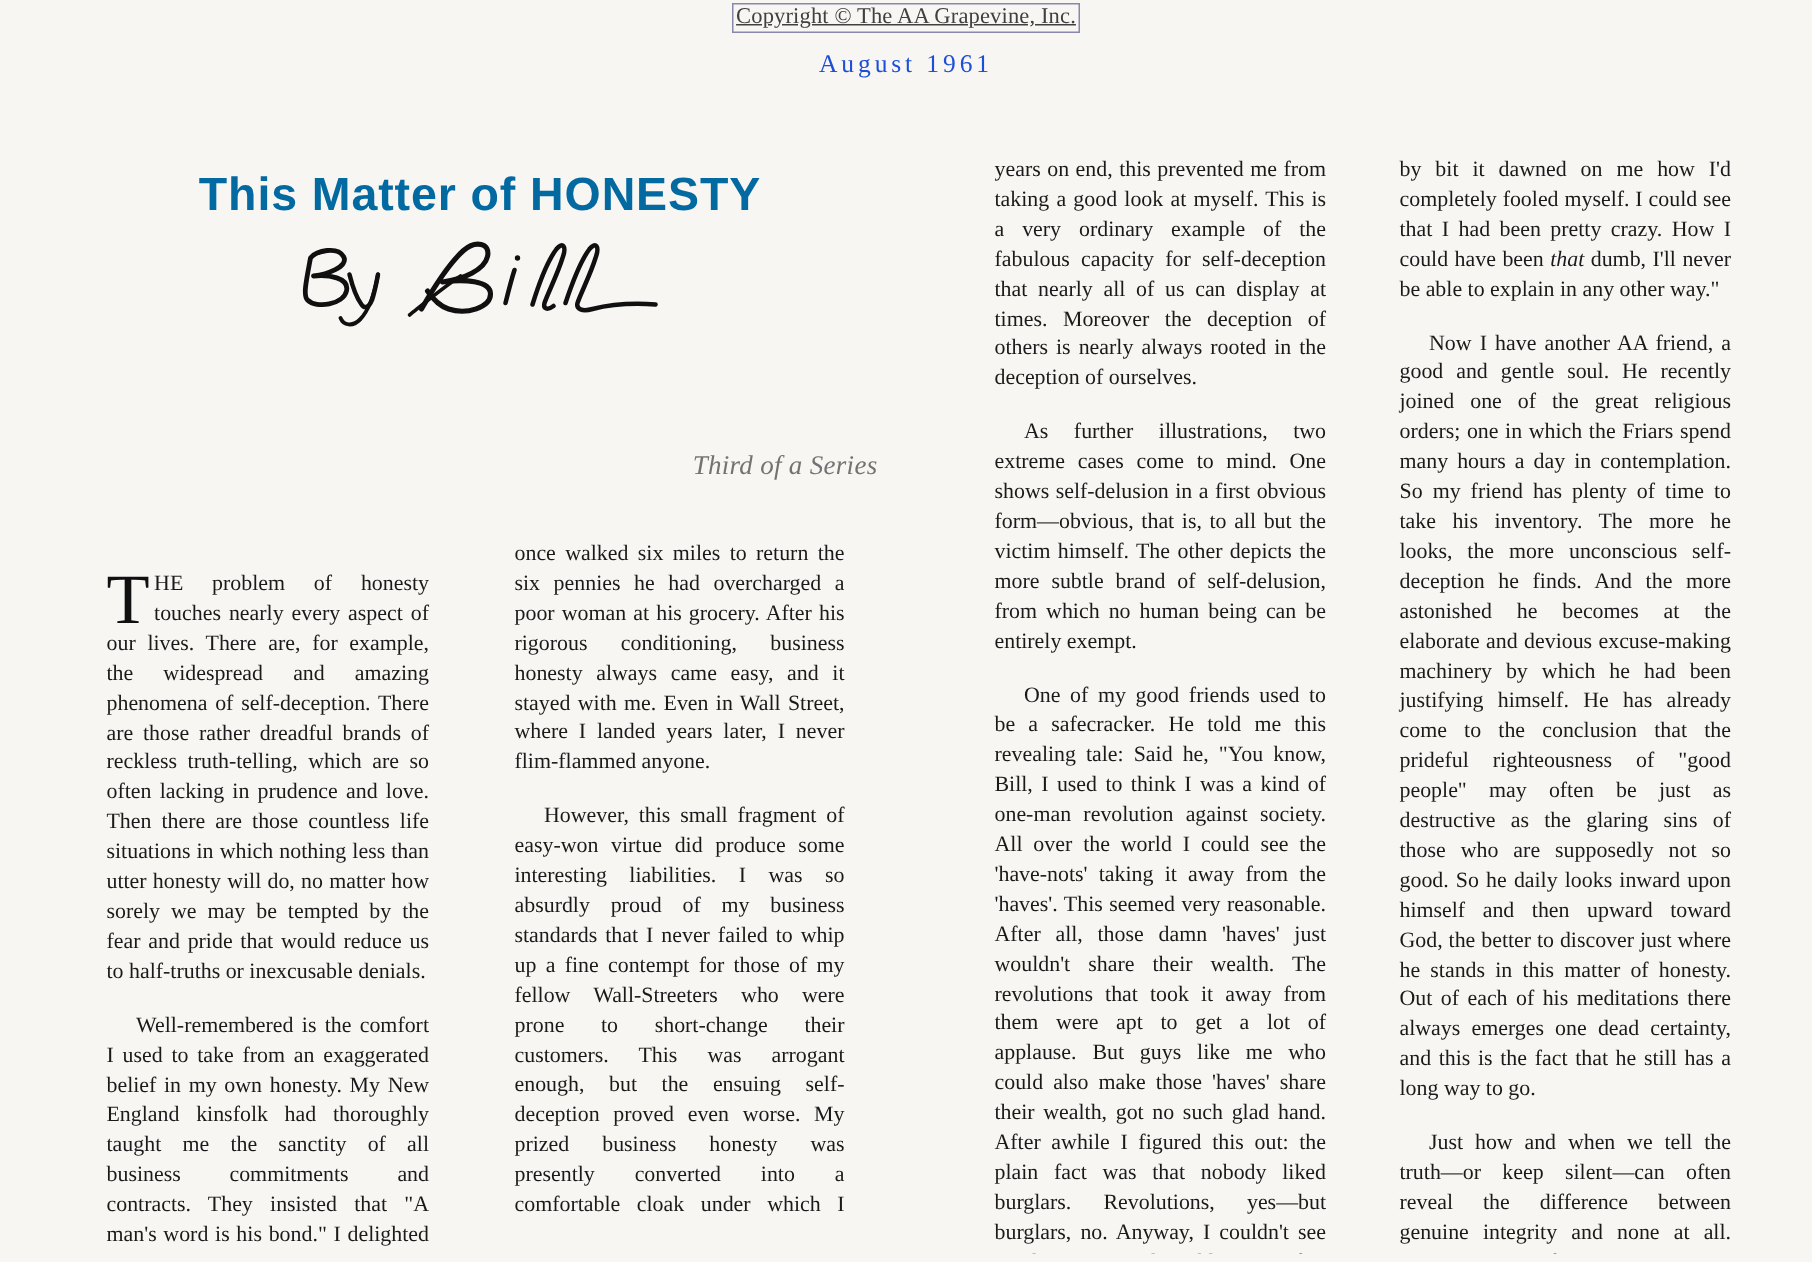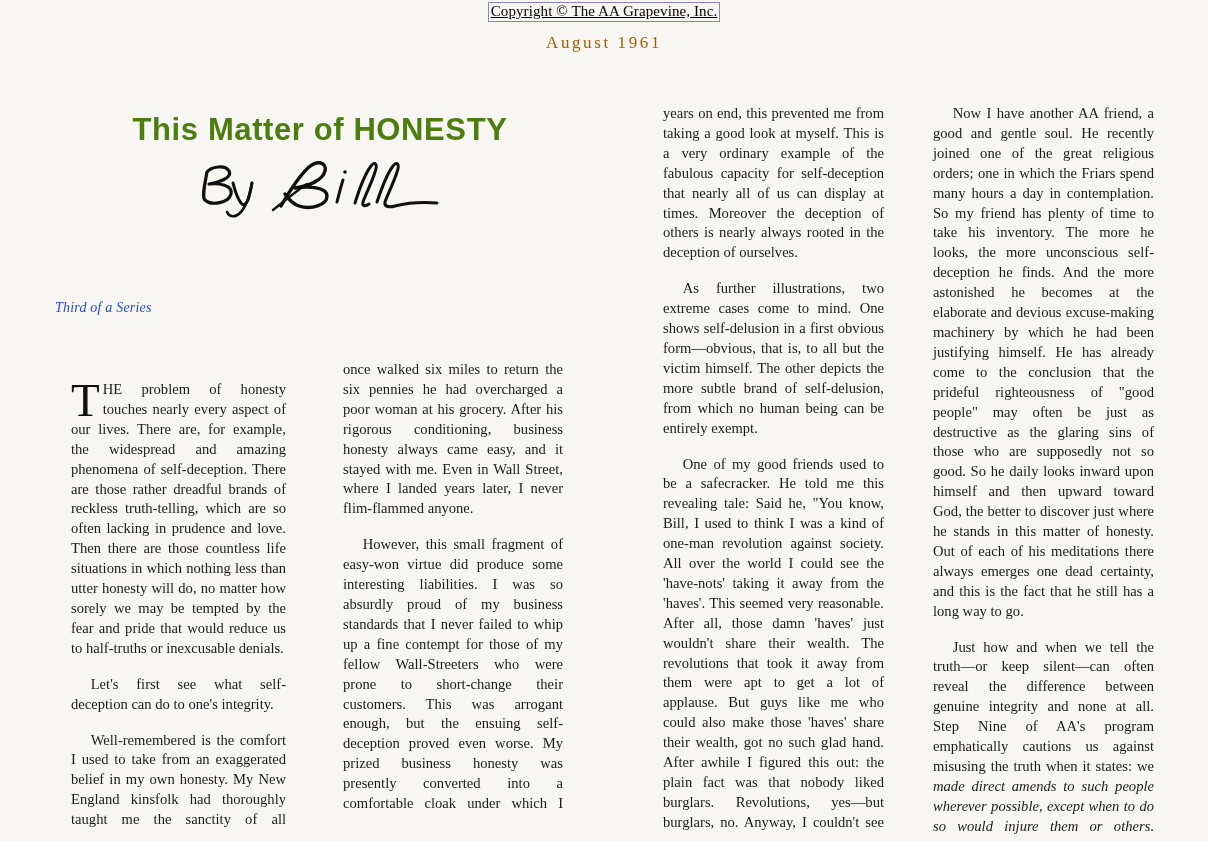--- a/index.html
+++ b/index.html
@@ -21,77 +21,77 @@
     position: absolute;
     top: 2px;
     left: 0;
     width: 1208px;
     text-align: center;
   }
   .copyright-link {
     display: inline-block;
     font-family: "Liberation Serif", "DejaVu Serif", serif;
     font-size: 15px;
-    color: #000000;
+    color: #404040;
     text-decoration: underline;
     border: 1px solid #8888aa;
     padding: 0px 2px 1px 2px;
     line-height: 1.12;
     letter-spacing: 0.1px;
     cursor: pointer;
   }
 
   .issue-date {
     position: absolute;
     top: 33px;
     left: 0;
     width: 1208px;
     text-align: center;
     font-family: "Liberation Serif", "DejaVu Serif", serif;
     font-size: 17px;
     letter-spacing: 2.6px;
-    color: #a16207;
+    color: #1d4ed8;
   }
 
   
   .title-block {
     position: absolute;
     top: 112px;
     left: 55px;
     width: 530px;
     text-align: center;
   }
   .article-title {
     font-family: "Liberation Sans", "DejaVu Sans", sans-serif;
     font-weight: bold;
     font-size: 31px;
     letter-spacing: 0.6px;
-    color: #4d7c0f;
+    color: #0369a1;
     margin: 0;
     white-space: nowrap;
   }
   .byline-signature {
     margin-top: 10px;
     height: 66px;
     position: relative;
   }
   .byline-signature svg {
     display: block;
     margin: 0 auto;
   }
 
   .series-line {
     position: absolute;
     top: 300px;
     left: 55px;
     width: 530px;
-    text-align: left;
+    text-align: right;
     font-style: italic;
-    font-size: 14px;
-    color: #1d4ed8;
+    font-size: 18px;
+    color: #737373;
     letter-spacing: 0.2px;
   }
 
   
   .columns {
     position: absolute;
     top: 0;
     left: 0;
     width: 1208px;
     height: 841px;
@@ -167,33 +167,33 @@
 
   </div>
 </div>
 
 <div class="series-line">Third of a Series</div>
 
 <div class="columns">
 
   <div class="col" id="col1">
     <p class="first"><span class="dropcap">T</span><span>HE problem of honesty touches nearly every aspect of our lives. There are, for example, the widespread and amazing phenomena of self-deception. There are those rather dreadful brands of reckless truth-telling, which are so often lacking in prudence and love. Then there are those countless life situations in which nothing less than utter honesty will do, no matter how sorely we may be tempted by the fear and pride that would reduce us to half-truths or inexcusable denials.</span></p>
-    <p>Let's first see what self-deception can do to one's integrity.</p>
     <p>Well-remembered is the comfort I used to take from an exaggerated belief in my own honesty. My New England kinsfolk had thoroughly taught me the sanctity of all business commitments and contracts. They insisted that "A man's word is his bond." I delighted in the Lincoln story which tells how Honest Abe</p>
   </div>
 
   <div class="col" id="col2">
     <p class="first">once walked six miles to return the six pennies he had overcharged a poor woman at his grocery. After his rigorous conditioning, business honesty always came easy, and it stayed with me. Even in Wall Street, where I landed years later, I never flim-flammed anyone.</p>
     <p>However, this small fragment of easy-won virtue did produce some interesting liabilities. I was so absurdly proud of my business standards that I never failed to whip up a fine contempt for those of my fellow Wall-Streeters who were prone to short-change their customers. This was arrogant enough, but the ensuing self-deception proved even worse. My prized business honesty was presently converted into a comfortable cloak under which I could hide the many serious flaws that beset other departments of my life. Being certain of this one virtue, it was easy to conclude that I had them all. For</p>
   </div>
 
   <div class="col" id="col3">
     <p class="first">years on end, this prevented me from taking a good look at myself. This is a very ordinary example of the fabulous capacity for self-deception that nearly all of us can display at times. Moreover the deception of others is nearly always rooted in the deception of ourselves.</p>
     <p>As further illustrations, two extreme cases come to mind. One shows self-delusion in a first obvious form—obvious, that is, to all but the victim himself. The other depicts the more subtle brand of self-delusion, from which no human being can be entirely exempt.</p>
     <p>One of my good friends used to be a safecracker. He told me this revealing tale: Said he, "You know, Bill, I used to think I was a kind of one-man revolution against society. All over the world I could see the 'have-nots' taking it away from the 'haves'. This seemed very reasonable. After all, those damn 'haves' just wouldn't share their wealth. The revolutions that took it away from them were apt to get a lot of applause. But guys like me who could also make those 'haves' share their wealth, got no such glad hand. After awhile I figured this out: the plain fact was that nobody liked burglars. Revolutions, yes—but burglars, no. Anyway, I couldn't see anything wrong about blowing safes, excepting getting caught. Even after years in jail, I still couldn't see it. When AA showed up, I slowly began to get it through my head that there were good revolutions and bad ones. Bit</p>
   </div>
 
   <div class="col" id="col4">
+    <p class="first"><span>by bit it dawned on me how I'd completely fooled myself. I could see that I had been pretty crazy. How I could have been </span><span class="ital">that</span><span> dumb, I'll never be able to explain in any other way."</span></p>
     <p>Now I have another AA friend, a good and gentle soul. He recently joined one of the great religious orders; one in which the Friars spend many hours a day in contemplation. So my friend has plenty of time to take his inventory. The more he looks, the more unconscious self-deception he finds. And the more astonished he becomes at the elaborate and devious excuse-making machinery by which he had been justifying himself. He has already come to the conclusion that the prideful righteousness of "good people" may often be just as destructive as the glaring sins of those who are supposedly not so good. So he daily looks inward upon himself and then upward toward God, the better to discover just where he stands in this matter of honesty. Out of each of his meditations there always emerges one dead certainty, and this is the fact that he still has a long way to go.</p>
     <p><span>Just how and when we tell the truth—or keep silent—can often reveal the difference between genuine integrity and none at all. Step Nine of AA's program emphatically cautions us against misusing the truth when it states: we </span><span class="ital">made direct amends to such people wherever possible, except when to do so would injure them or others</span><span>. Because it points up the fact that the truth can</span></p>
   </div>
 
 </div>
 
 </body></html>

